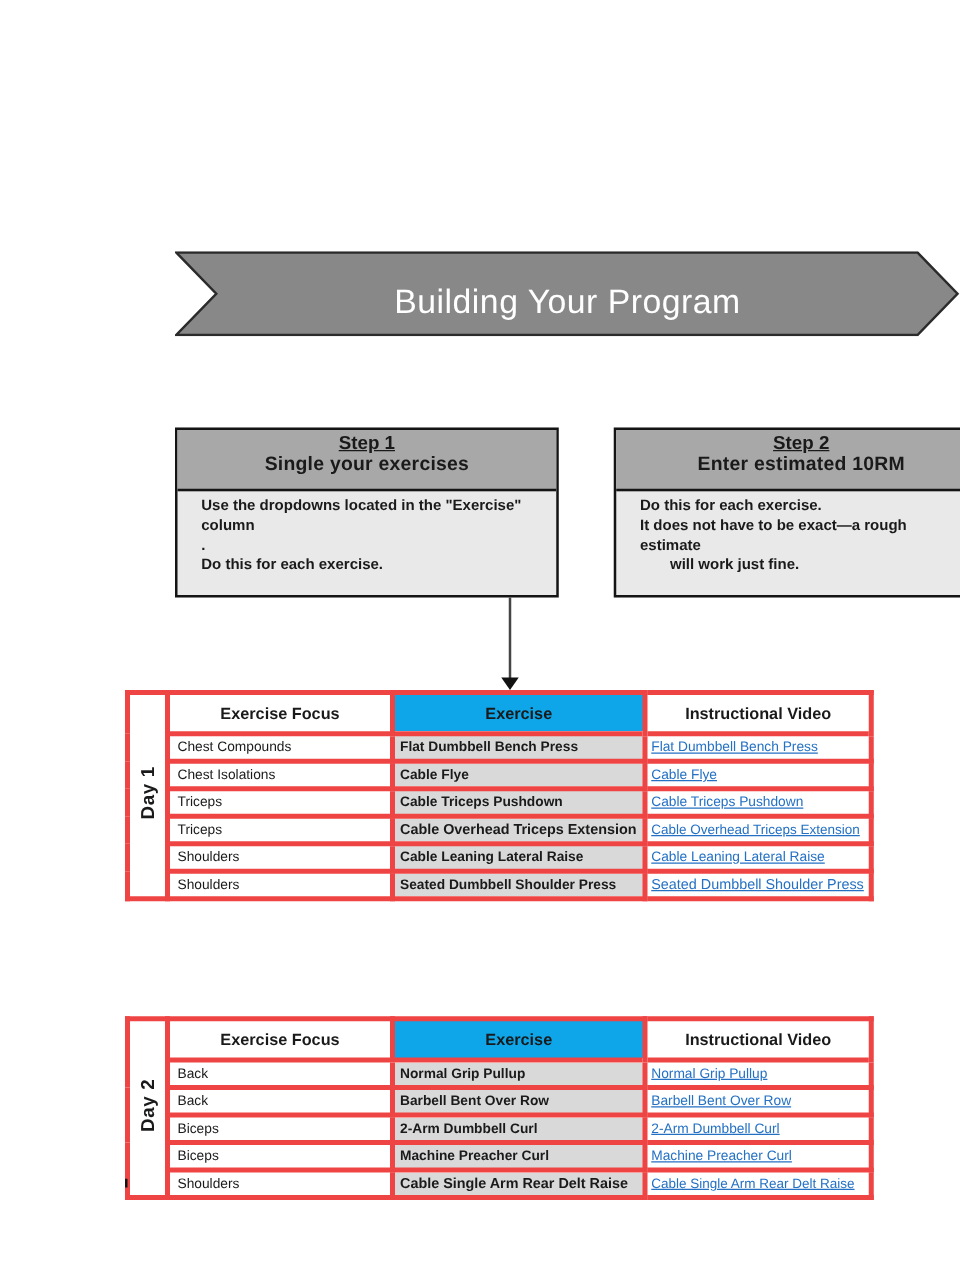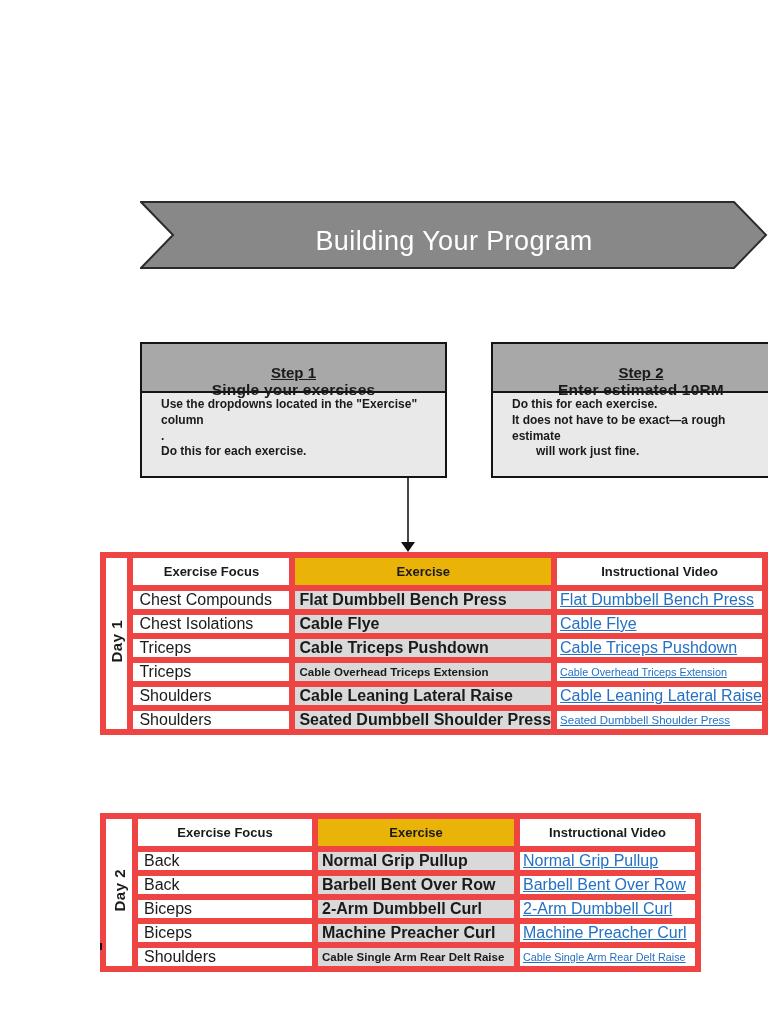--- a/index.html
+++ b/index.html
@@ -27,21 +27,21 @@
 
   
   .step{
     position:absolute;top:342px;height:136px;background:#e9e9e9;
     border:2px solid #141414;box-sizing:border-box;
   }
   .step1{left:140px;width:307px;}
   .step2{left:491px;width:300px;}
   .step-head{
     height:49px;background:#a8a8a8;border-bottom:2px solid #141414;
-    box-sizing:border-box;text-align:center;padding-top:20px;
+    box-sizing:border-box;text-align:center;padding-top:2px;
   }
   .step-title{font-weight:bold;font-size:15px;text-decoration:underline;}
   .step-sub{font-weight:bold;font-size:15.5px;letter-spacing:0.2px;}
   .step-body{padding:4px 19px;font-size:12px;font-weight:bold;line-height:1.32;}
   .step2 .step-body .line:nth-child(3){padding-left:24px;}
 
   
   .arrow-line{position:absolute;left:407px;top:478px;width:2px;height:66px;background:#454545;}
   .arrow-head{
     position:absolute;left:401px;top:542px;width:0;height:0;
@@ -50,34 +50,34 @@
   }
 
   
   .day-table{
     position:absolute;border-collapse:collapse;table-layout:fixed;
     background:#fff;border:2px solid #141414;
   }
   .t1{left:100px;top:552px;}
   .t2{left:100px;top:813px;}
   .day-table td,.day-table th{
-    border:6px solid #ef4444;overflow:hidden;white-space:nowrap;
+    border:4px solid #ef4444;overflow:hidden;white-space:nowrap;
     padding:0;box-sizing:border-box;margin-top:19px;
   }
   .hdr th{
     height:33px;font-size:13px;font-weight:bold;text-align:center;
     border-bottom:2px solid #141414;background:#fff;
   }
-  .hdr th.ex-h{background:#eab308;}
+  .hdr th.ex-h{background:#0ea5e9;}
   td.day-cell{width:32px;text-align:center;vertical-align:middle;background:#fff;}
   .day-label{
     display:inline-block;writing-mode:vertical-rl;transform:rotate(180deg);
     font-weight:bold;font-size:15px;letter-spacing:0.5px;
   }
-  .day-table tr.row td{height:18px;font-size:16px;line-height:18px;}
+  .day-table tr.row td{height:18px;font-size:11px;line-height:18px;}
   td.focus{padding-left:6px;background:#fff;}
   td.ex{font-weight:bold;background:#d9d9d9;padding-left:4px;}
   td.vid{padding-left:3px;background:#fff;}
   td.vid a{color:#2471c4;text-decoration:underline;cursor:pointer;}
   .msmall{font-size:11.5px !important;}
   .vsmall{font-size:10.8px !important;}
   .table-stub{position:absolute;left:100px;top:943px;width:2px;height:7px;background:#141414;}
 </style>
 </head>
 <body>

